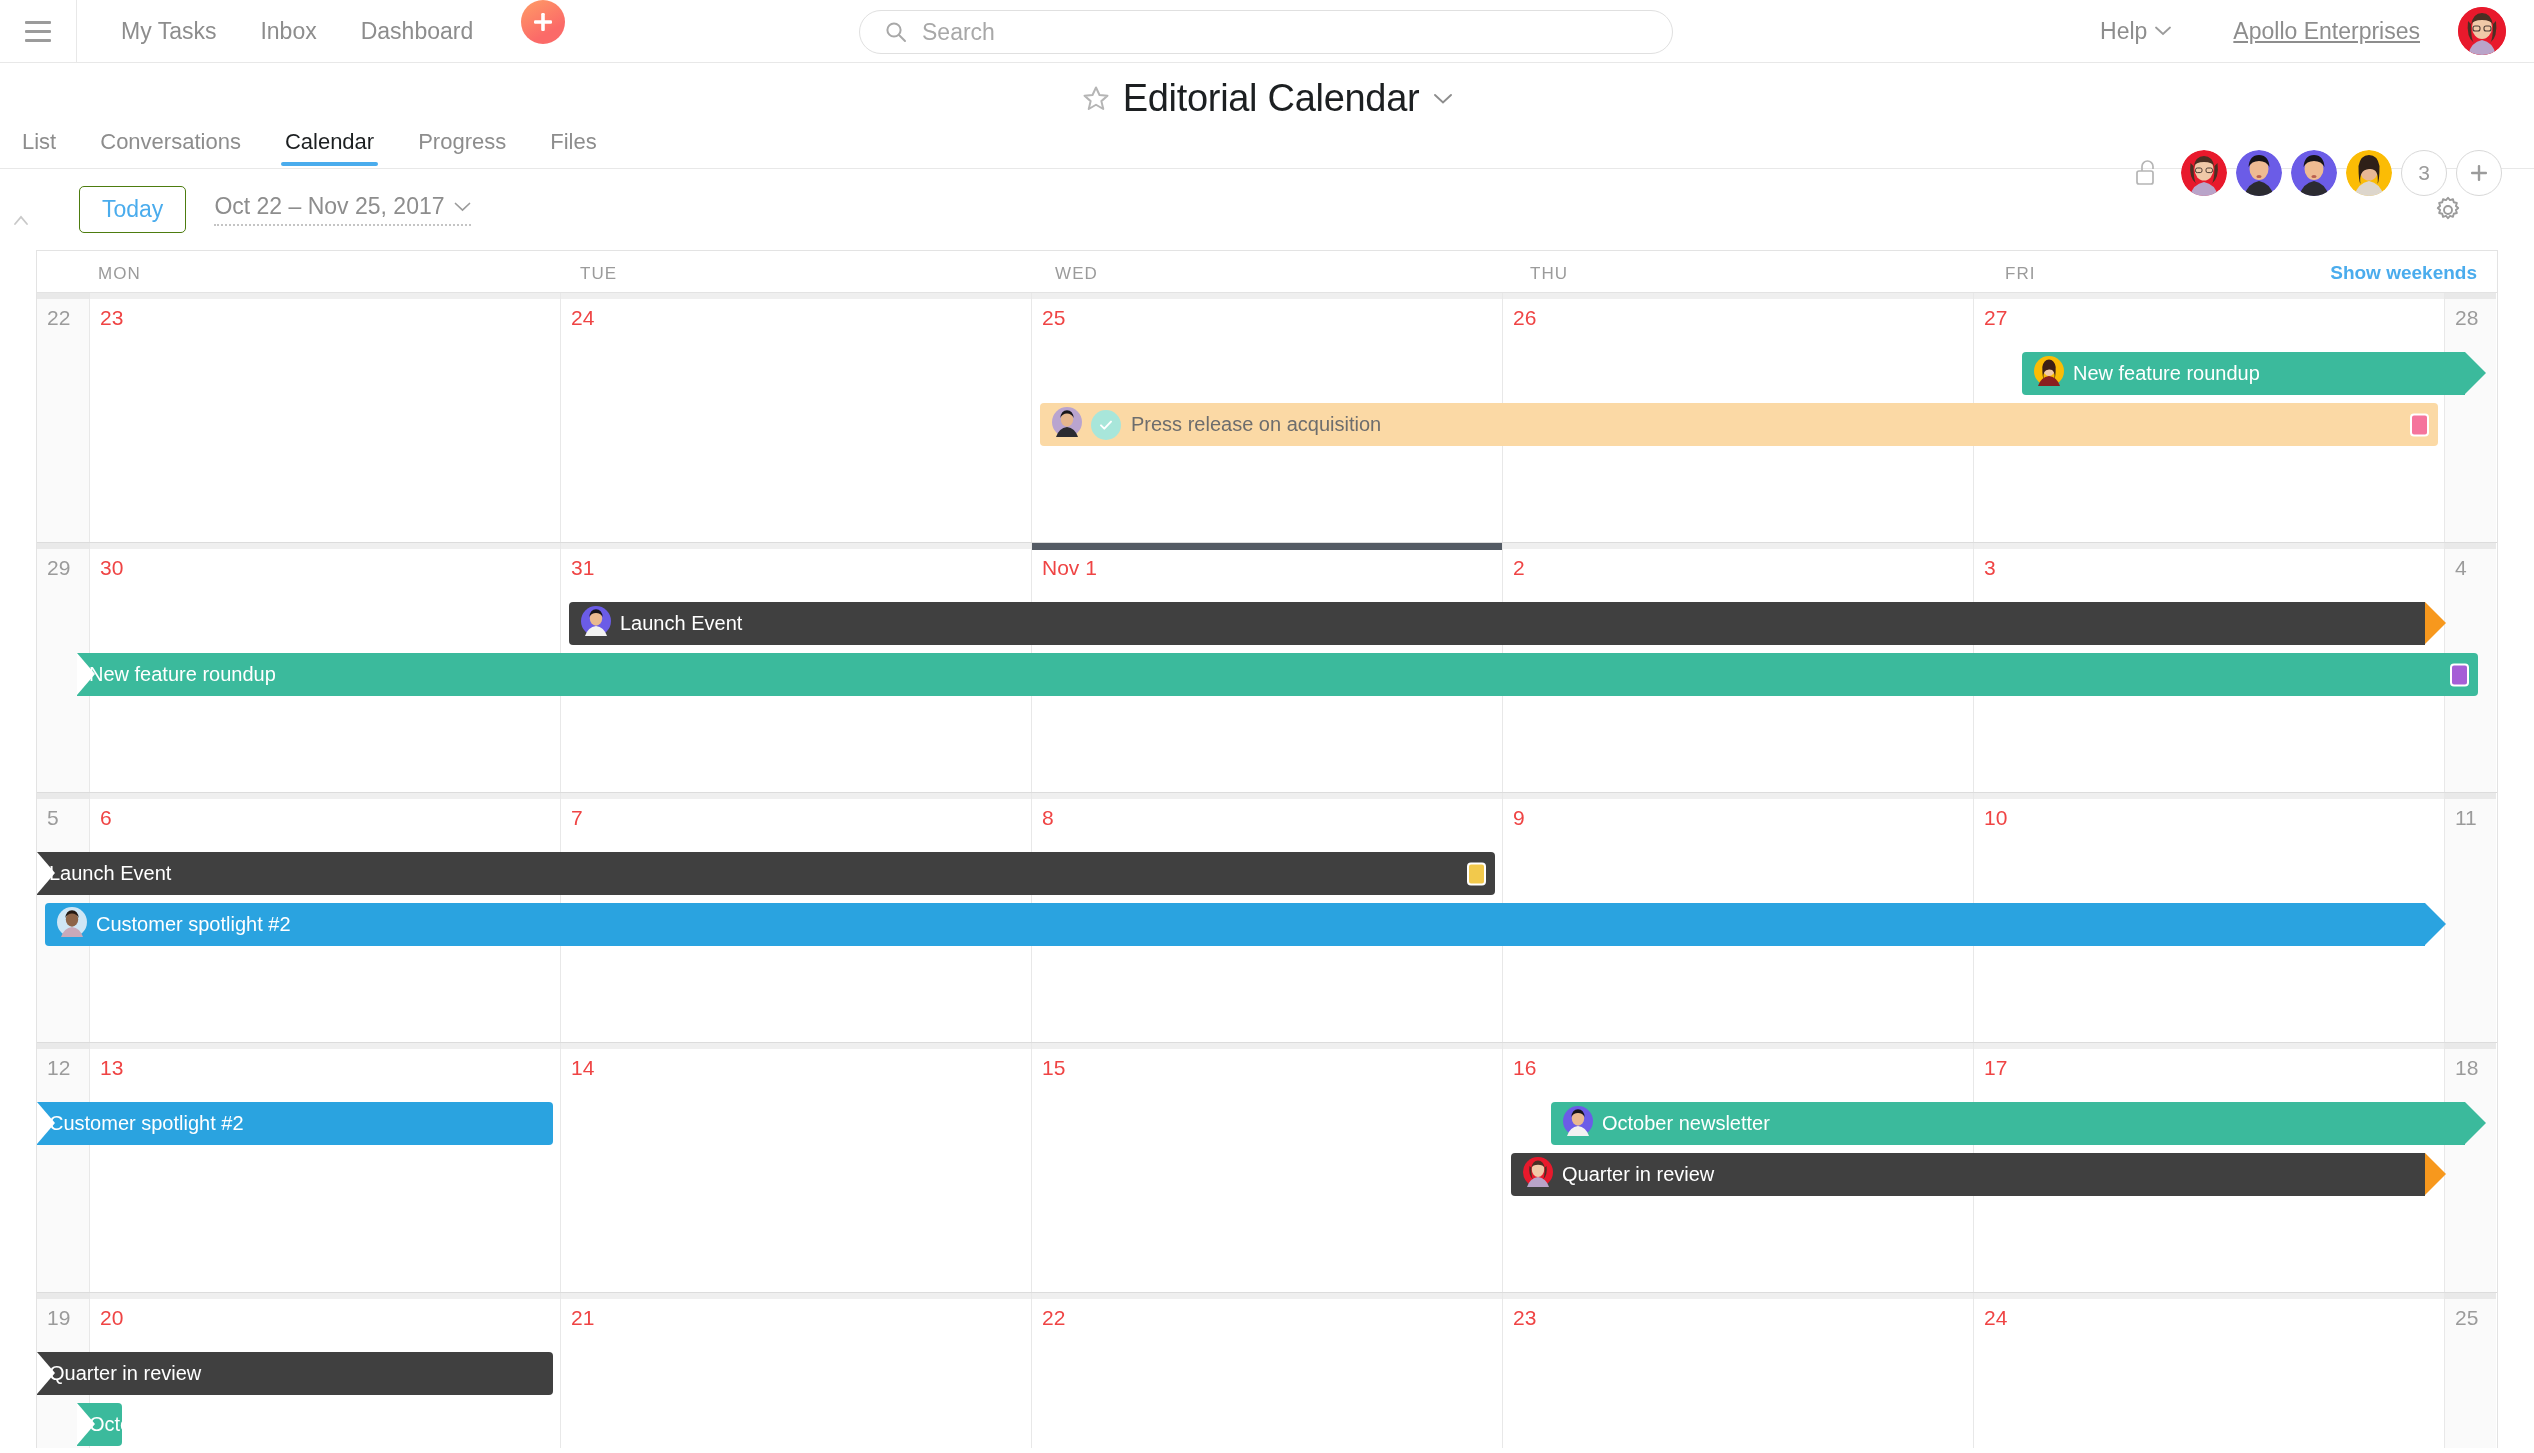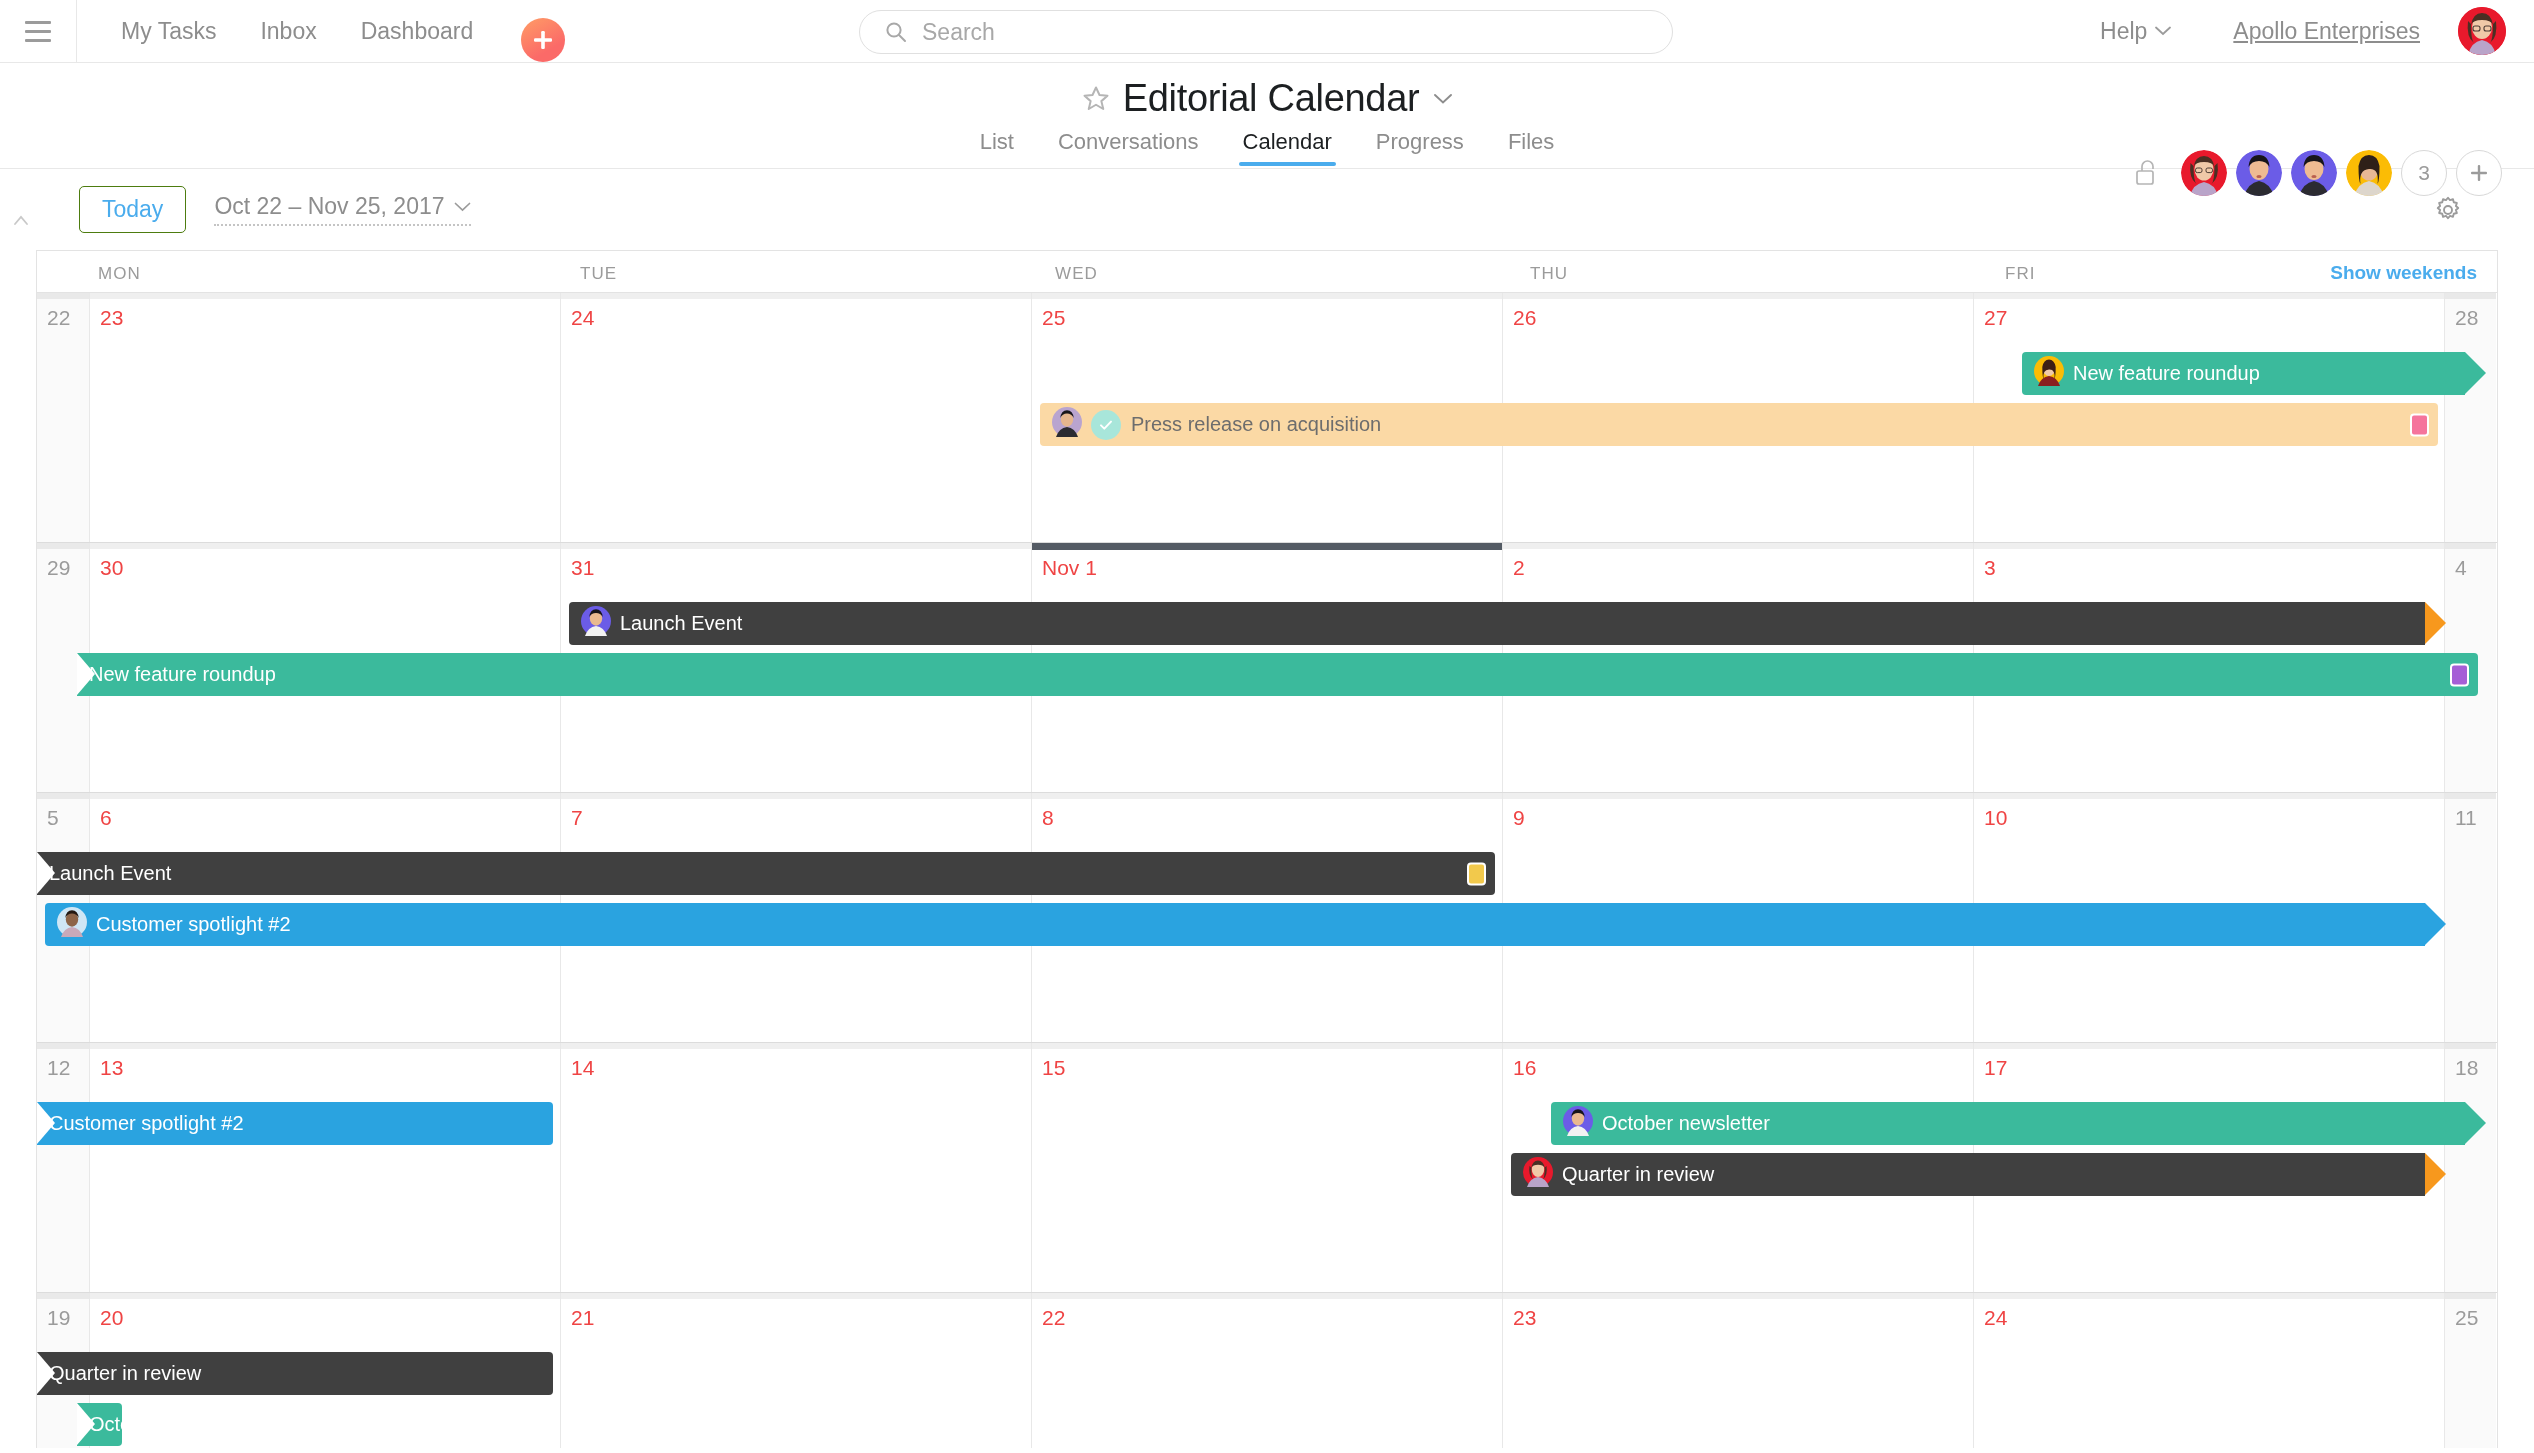--- a/index.html
+++ b/index.html
@@ -8,21 +8,21 @@
     background: #ffffff;
     font-family: "Liberation Sans", sans-serif;
     overflow: hidden;
     -webkit-font-smoothing: antialiased;
   }
 
   
   .topbar {
     height: 63px;
     display: flex;
-    align-items: flex-end;
+    align-items: flex-start;
     border-bottom: 1px solid #e8e8e8;
     background: #fff;
     position: relative;
   }
   .hamburger {
     width: 77px; height: 62px;
     display: flex; flex-direction: column;
     align-items: center; justify-content: center;
     gap: 6px;
     border-right: 1px solid #e8e8e8;
@@ -90,21 +90,21 @@
     padding-top: 14px; gap: 12px;
   }
   .star-icon { display:flex; }
   .proj-title {
     font-size: 38px; color: #1c1f21; font-weight: 400;
     letter-spacing: -0.3px;
   }
   .caret-title { margin-left: 2px; display:flex; }
 
   .tabs {
-    display: flex; justify-content: center; gap: 0; margin-top: 9px;
+    display: flex; gap: 0; margin-top: 9px;
   }
   .tab {
     font-size: 22px; color: #8d8d8d; padding: 0 22px 11px 22px;
     cursor: pointer; position: relative;
   }
   .tab.active { color: #1c1f21; }
   .tab.active:after {
     content: ""; position: absolute; left: 18px; right: 18px; bottom: 0;
     height: 4px; background: #4aaced; border-radius: 2px;
   }

